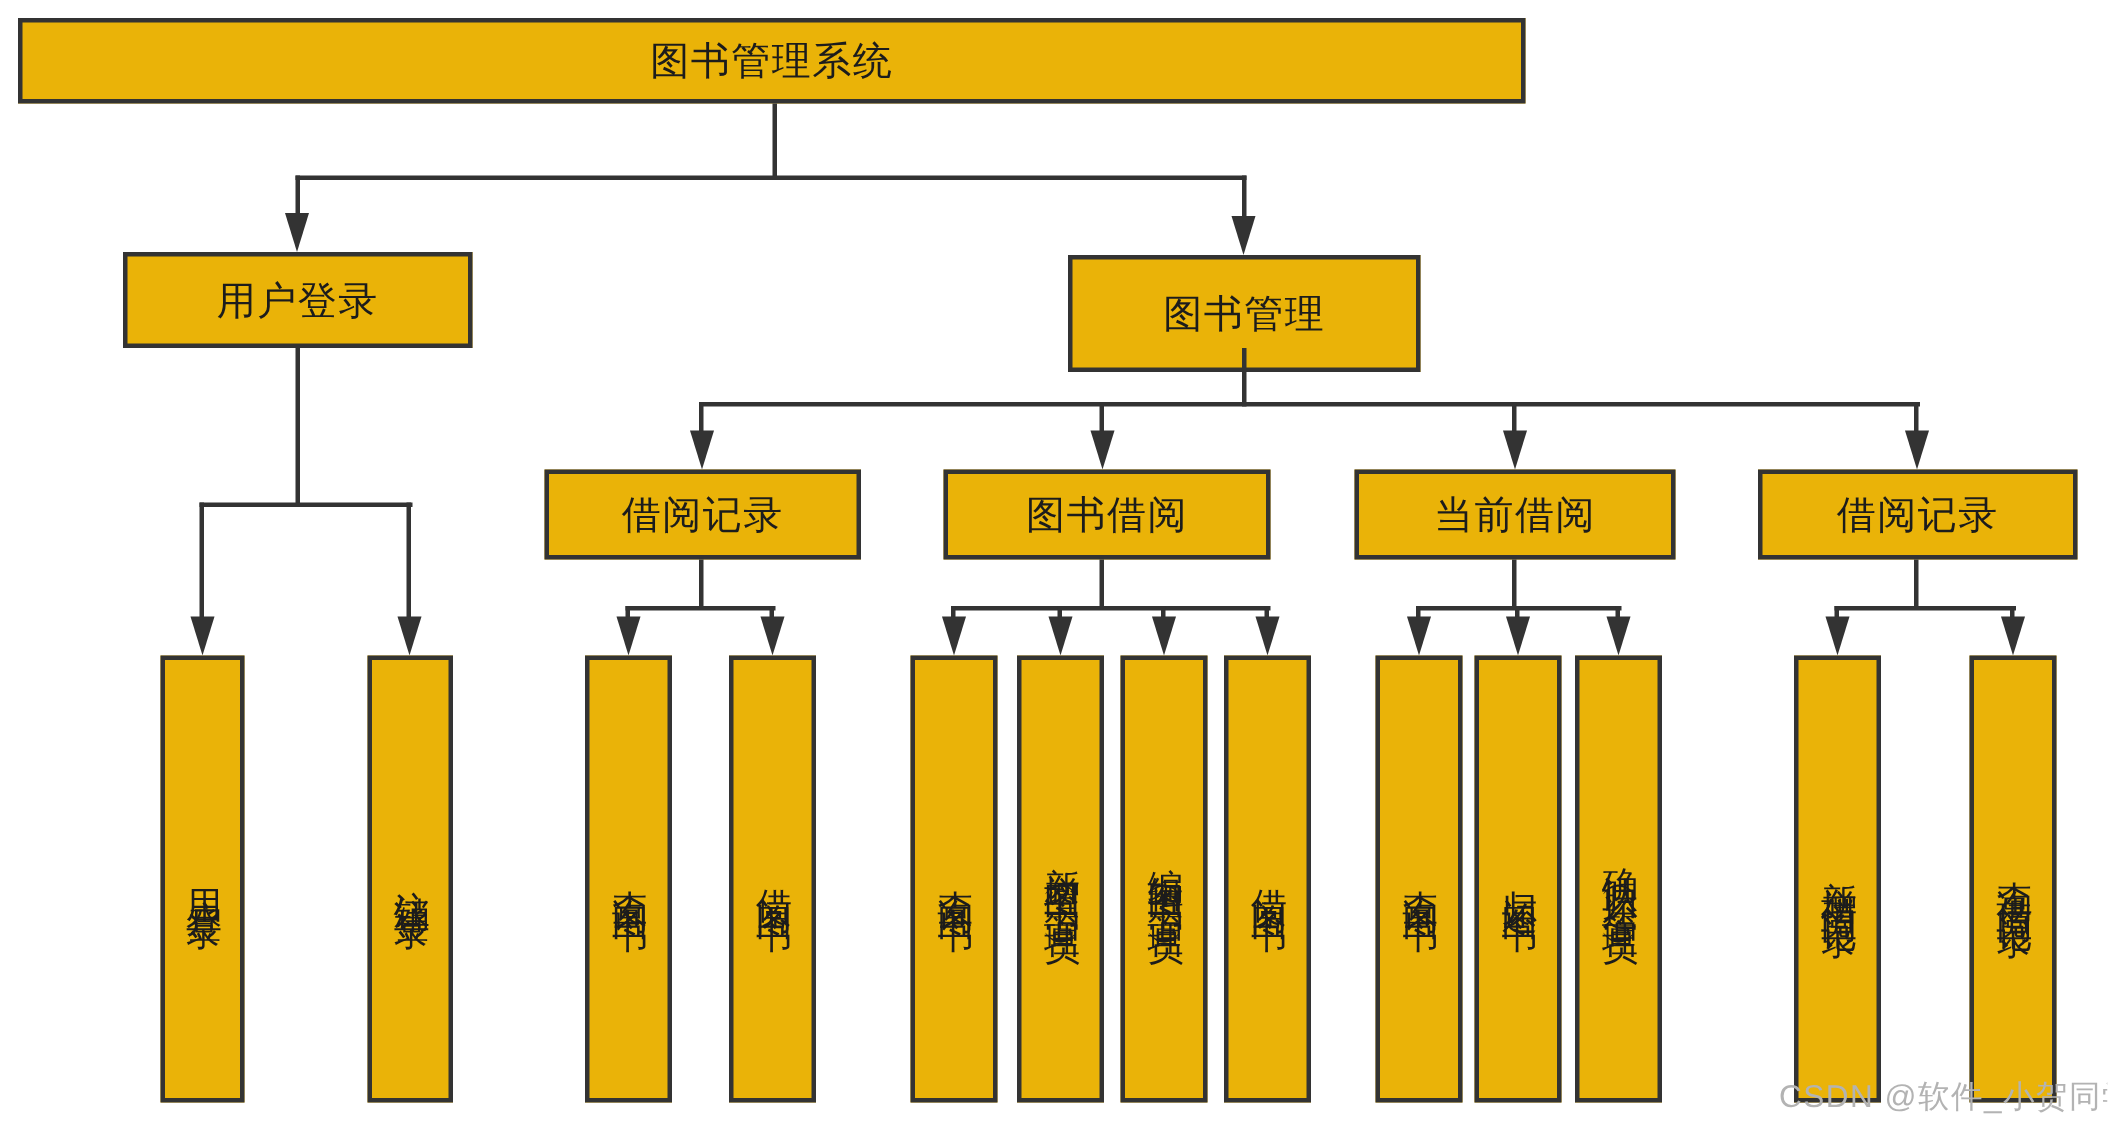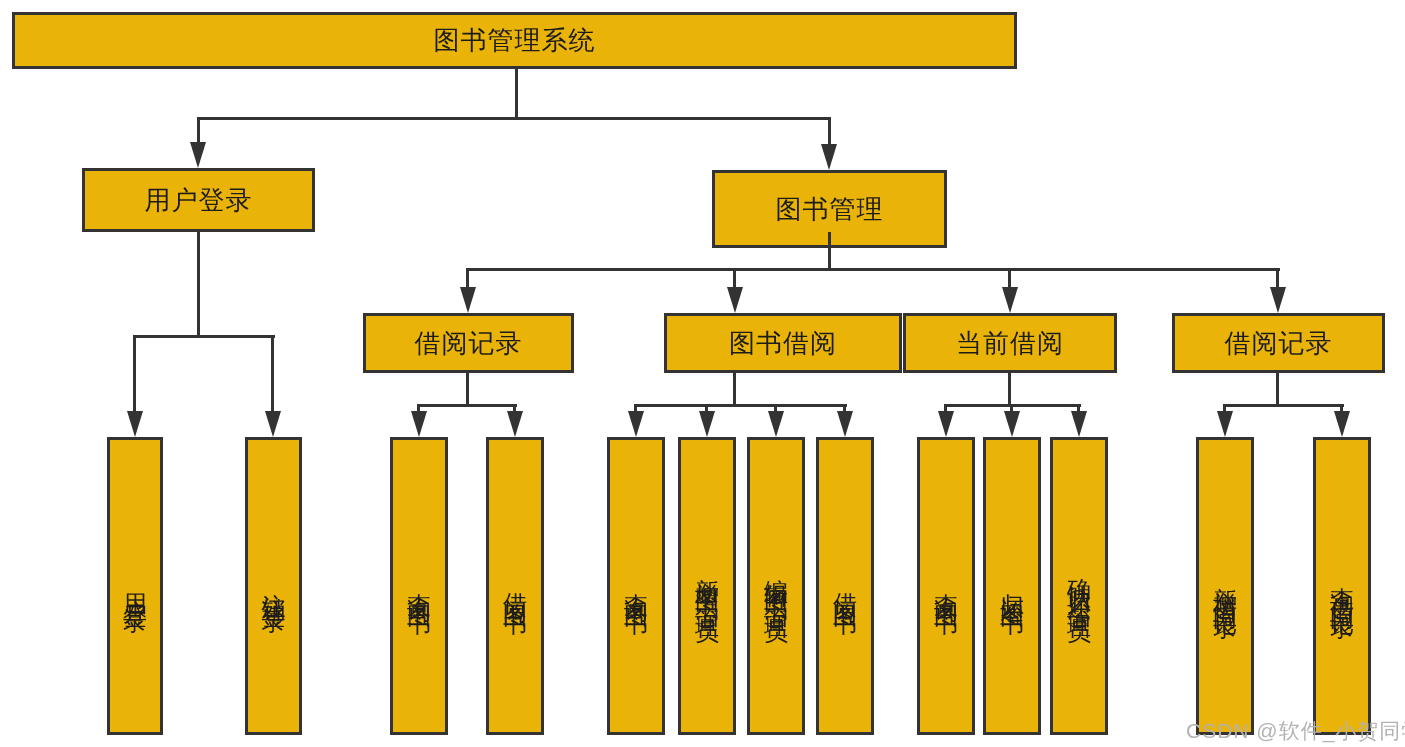--- a/index.html
+++ b/index.html
@@ -79,21 +79,21 @@
   <div class="vl" style="left:466px; top:268px; height:20px"></div>
   <div class="ar" style="left:460px; top:287px"></div>
   <div class="vl" style="left:733px; top:268px; height:20px"></div>
   <div class="ar" style="left:727px; top:287px"></div>
   <div class="vl" style="left:1008px; top:268px; height:20px"></div>
   <div class="ar" style="left:1002px; top:287px"></div>
   <div class="vl" style="left:1276px; top:268px; height:20px"></div>
   <div class="ar" style="left:1270px; top:287px"></div>
 
   <div class="box" style="left:363px; top:313px; width:211px; height:60px">借阅记录</div>
-  <div class="box" style="left:664px; top:313px; width:238px; height:60px">图书借阅</div>
+  <div class="box" style="left:629px; top:313px; width:218px; height:60px">图书借阅</div>
   <div class="box" style="left:1172px; top:313px; width:213px; height:60px">借阅记录</div>
   <div class="box" style="left:903px; top:313px; width:214px; height:60px">当前借阅</div>
 
   <div class="vl" style="left:466px; top:373px; height:33px"></div>
   <div class="hl" style="left:417px; top:404px; width:100px"></div>
   <div class="vl" style="left:417px; top:404px; height:8px"></div>
   <div class="ar" style="left:411px; top:411px"></div>
   <div class="vl" style="left:513px; top:404px; height:8px"></div>
   <div class="ar" style="left:507px; top:411px"></div>
 

